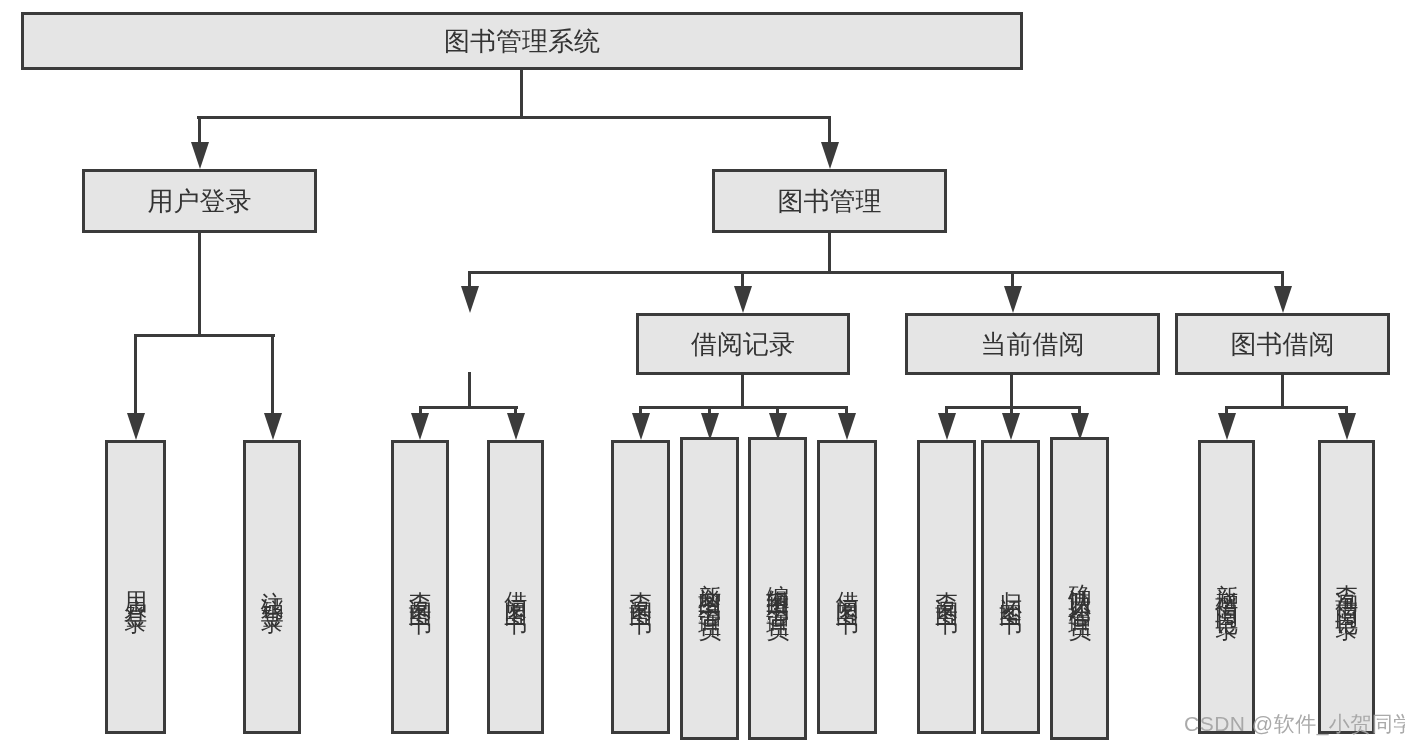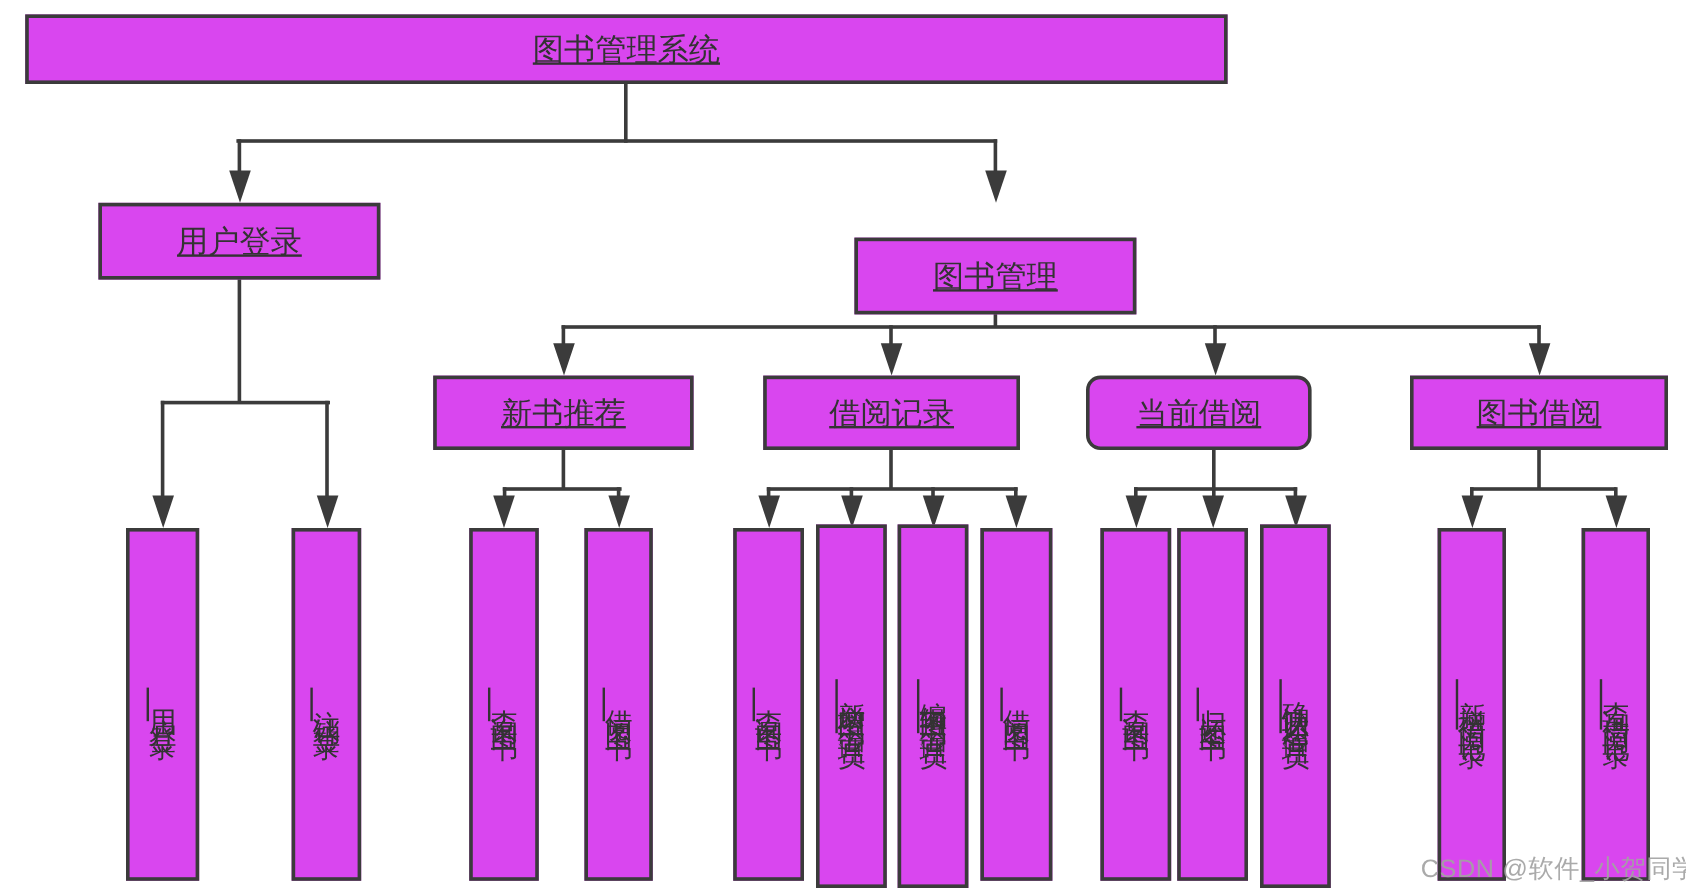--- a/index.html
+++ b/index.html
@@ -11,30 +11,29 @@
     position: relative;
     width: 1405px;
     height: 747px;
     background: #ffffff;
     font-family: "Liberation Sans", "DejaVu Sans", sans-serif;
     overflow: hidden;
   }
   .box {
     position: absolute;
     box-sizing: border-box;
-    background: #d946ef;
+    background: #e5e5e5;
     border: 3px solid #3b3b3b;
     color: #333333;
     display: flex;
     align-items: center;
     justify-content: center;
     font-size: 26px;
     white-space: nowrap;
     z-index: 2;
-    text-decoration: underline;
   }
   .box.rootbox { font-size: 26px; }
   .vbox {
     writing-mode: vertical-rl;
     text-orientation: mixed;
     font-size: 23px;
     letter-spacing: 7px;
     line-height: 1.1;
   }
   .hl, .vl {
@@ -65,27 +64,26 @@
 </style>
 </head>
 <body>
 
 <div class="canvas">
 
   <div class="box rootbox" style="left:21px; top:12px; width:1002px; height:58px;">图书管理系统</div>
 
   <div class="box" style="left:82px; top:169px; width:235px; height:64px;">用户登录</div>
 
-  <div class="box" style="left:712px; top:169px; width:235px; height:64px;margin-top:29px;">图书管理</div>
+  <div class="box" style="left:712px; top:169px; width:235px; height:64px;">图书管理</div>
 
-  <div class="box" style="left:361px; top:313px; width:217px; height:62px;">新书推荐</div>
 
   <div class="box" style="left:636px; top:313px; width:214px; height:62px;">借阅记录</div>
 
-  <div class="box" style="left:905px; top:313px; width:188px; height:62px;border-radius:12px;">当前借阅</div>
+  <div class="box" style="left:905px; top:313px; width:255px; height:62px;">当前借阅</div>
 
   <div class="box" style="left:1175px; top:313px; width:215px; height:62px;">图书借阅</div>
 
   <div class="box vbox" style="left:105px; top:440px; width:61px; height:294px;">用户登录</div>
 
   <div class="box vbox" style="left:243px; top:440px; width:58px; height:294px;">注销登录</div>
 
   <div class="box vbox" style="left:391px; top:440px; width:58px; height:294px;">查询图书</div>
 
   <div class="box vbox" style="left:487px; top:440px; width:57px; height:294px;">借阅图书</div>

